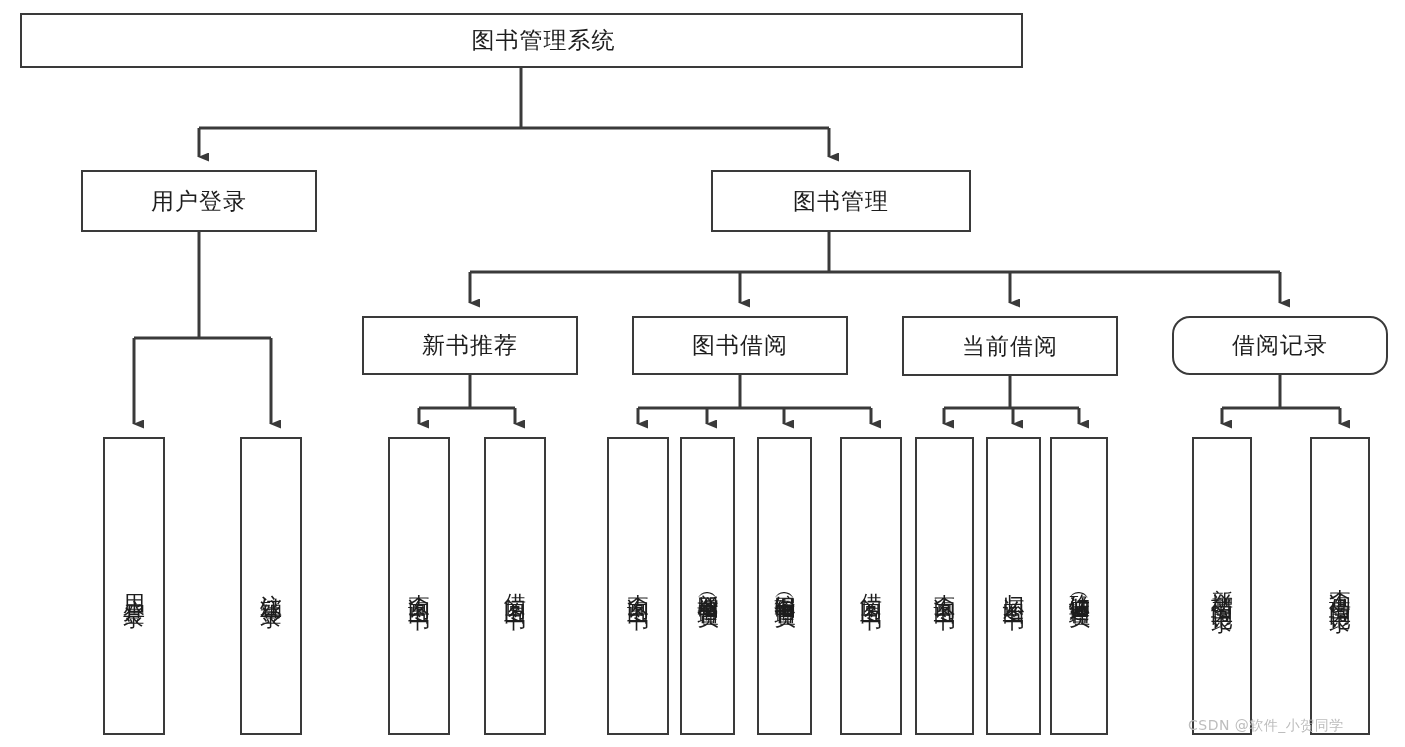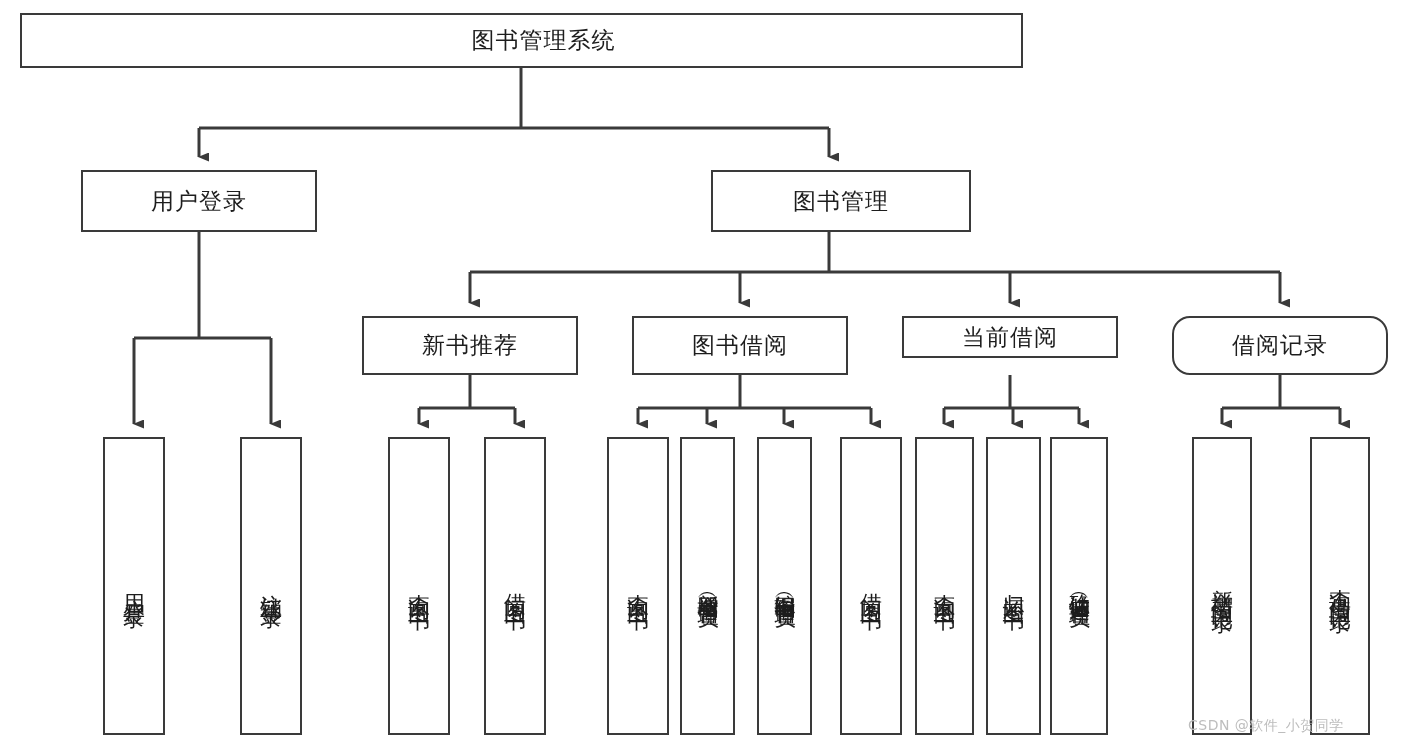--- a/index.html
+++ b/index.html
@@ -130,21 +130,21 @@
   <div class="node horiz" id="node-l2-1" style="left: 711px; top: 170px; width: 260px; height: 62px;">
     <span class="node-label">图书管理</span>
   </div>
 
   <div class="node horiz" id="node-l3-0" style="left: 362px; top: 316px; width: 216px; height: 59px;">
     <span class="node-label">新书推荐</span>
   </div>
   <div class="node horiz" id="node-l3-1" style="left: 632px; top: 316px; width: 216px; height: 59px;">
     <span class="node-label">图书借阅</span>
   </div>
-  <div class="node horiz" id="node-l3-2" style="left: 902px; top: 316px; width: 216px; height: 42px;">
+  <div class="node horiz" id="node-l3-2" style="left: 902px; top: 316px; width: 216px; height: 60px;">
     <span class="node-label">当前借阅</span>
   </div>
   <div class="node horiz" id="node-l3-3" style="left: 1172px; top: 316px; width: 216px; height: 59px; border-radius: 18px;">
     <span class="node-label">借阅记录</span>
   </div>
 
   <div class="node vert" id="node-leaf-0" style="left: 103px; top: 437px; width: 62px; height: 298px;">
     <span class="node-label">用户登录</span>
   </div>
   <div class="node vert" id="node-leaf-1" style="left: 240px; top: 437px; width: 62px; height: 298px;">

